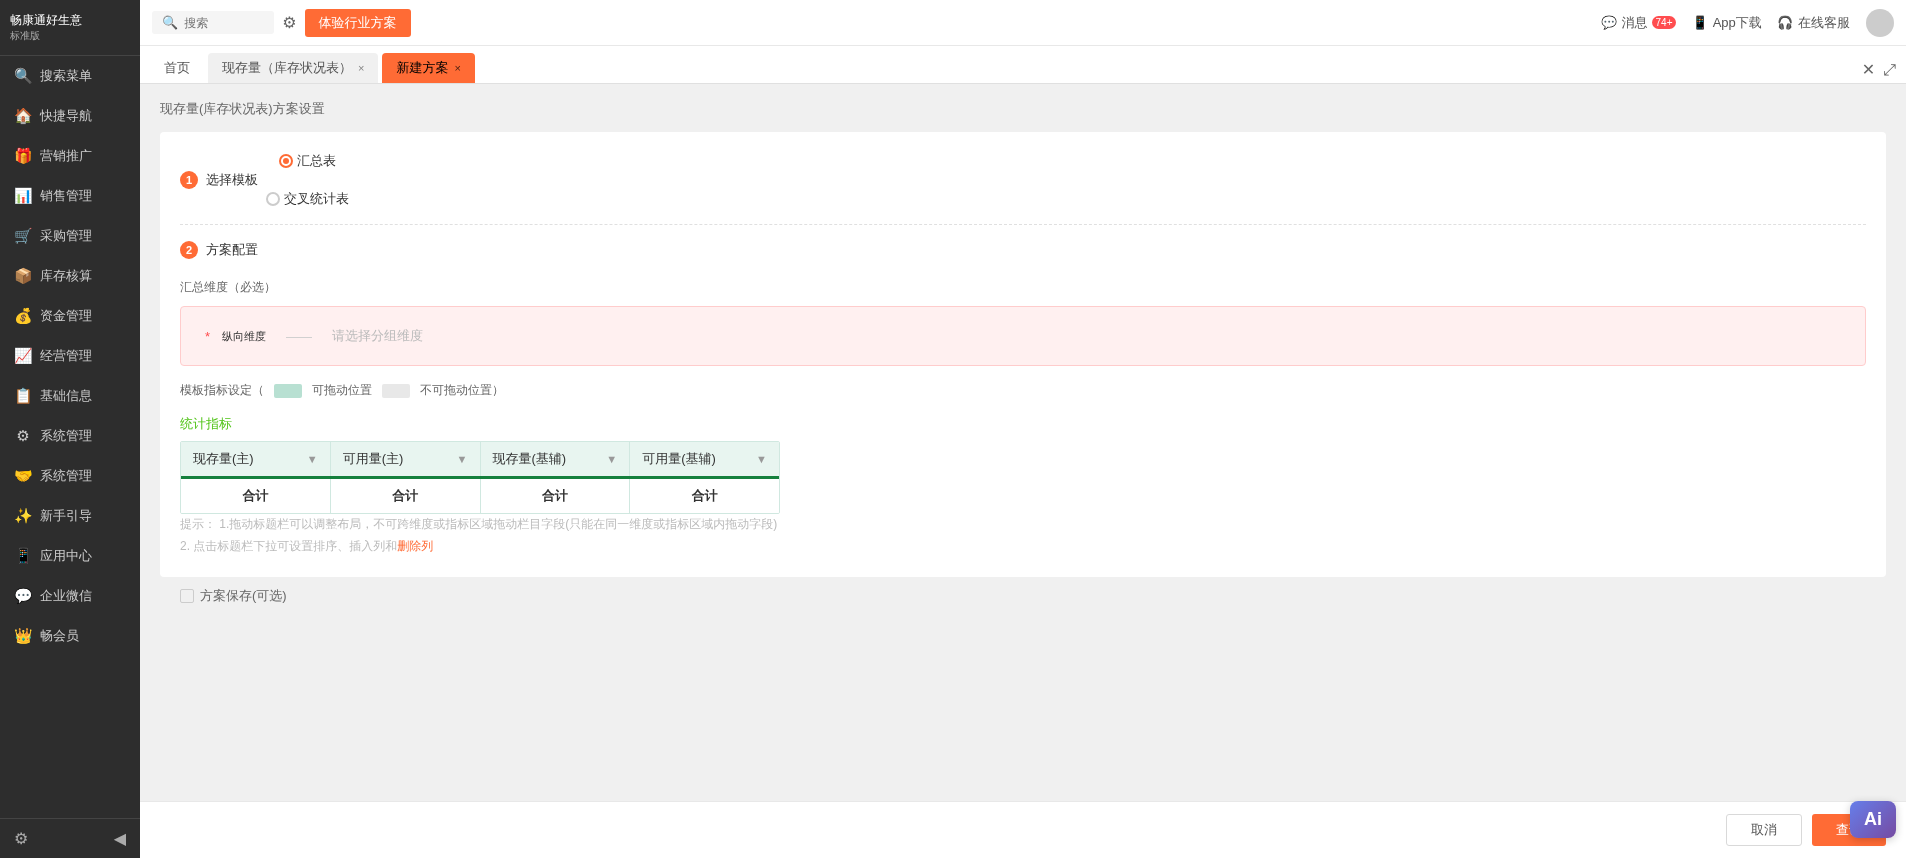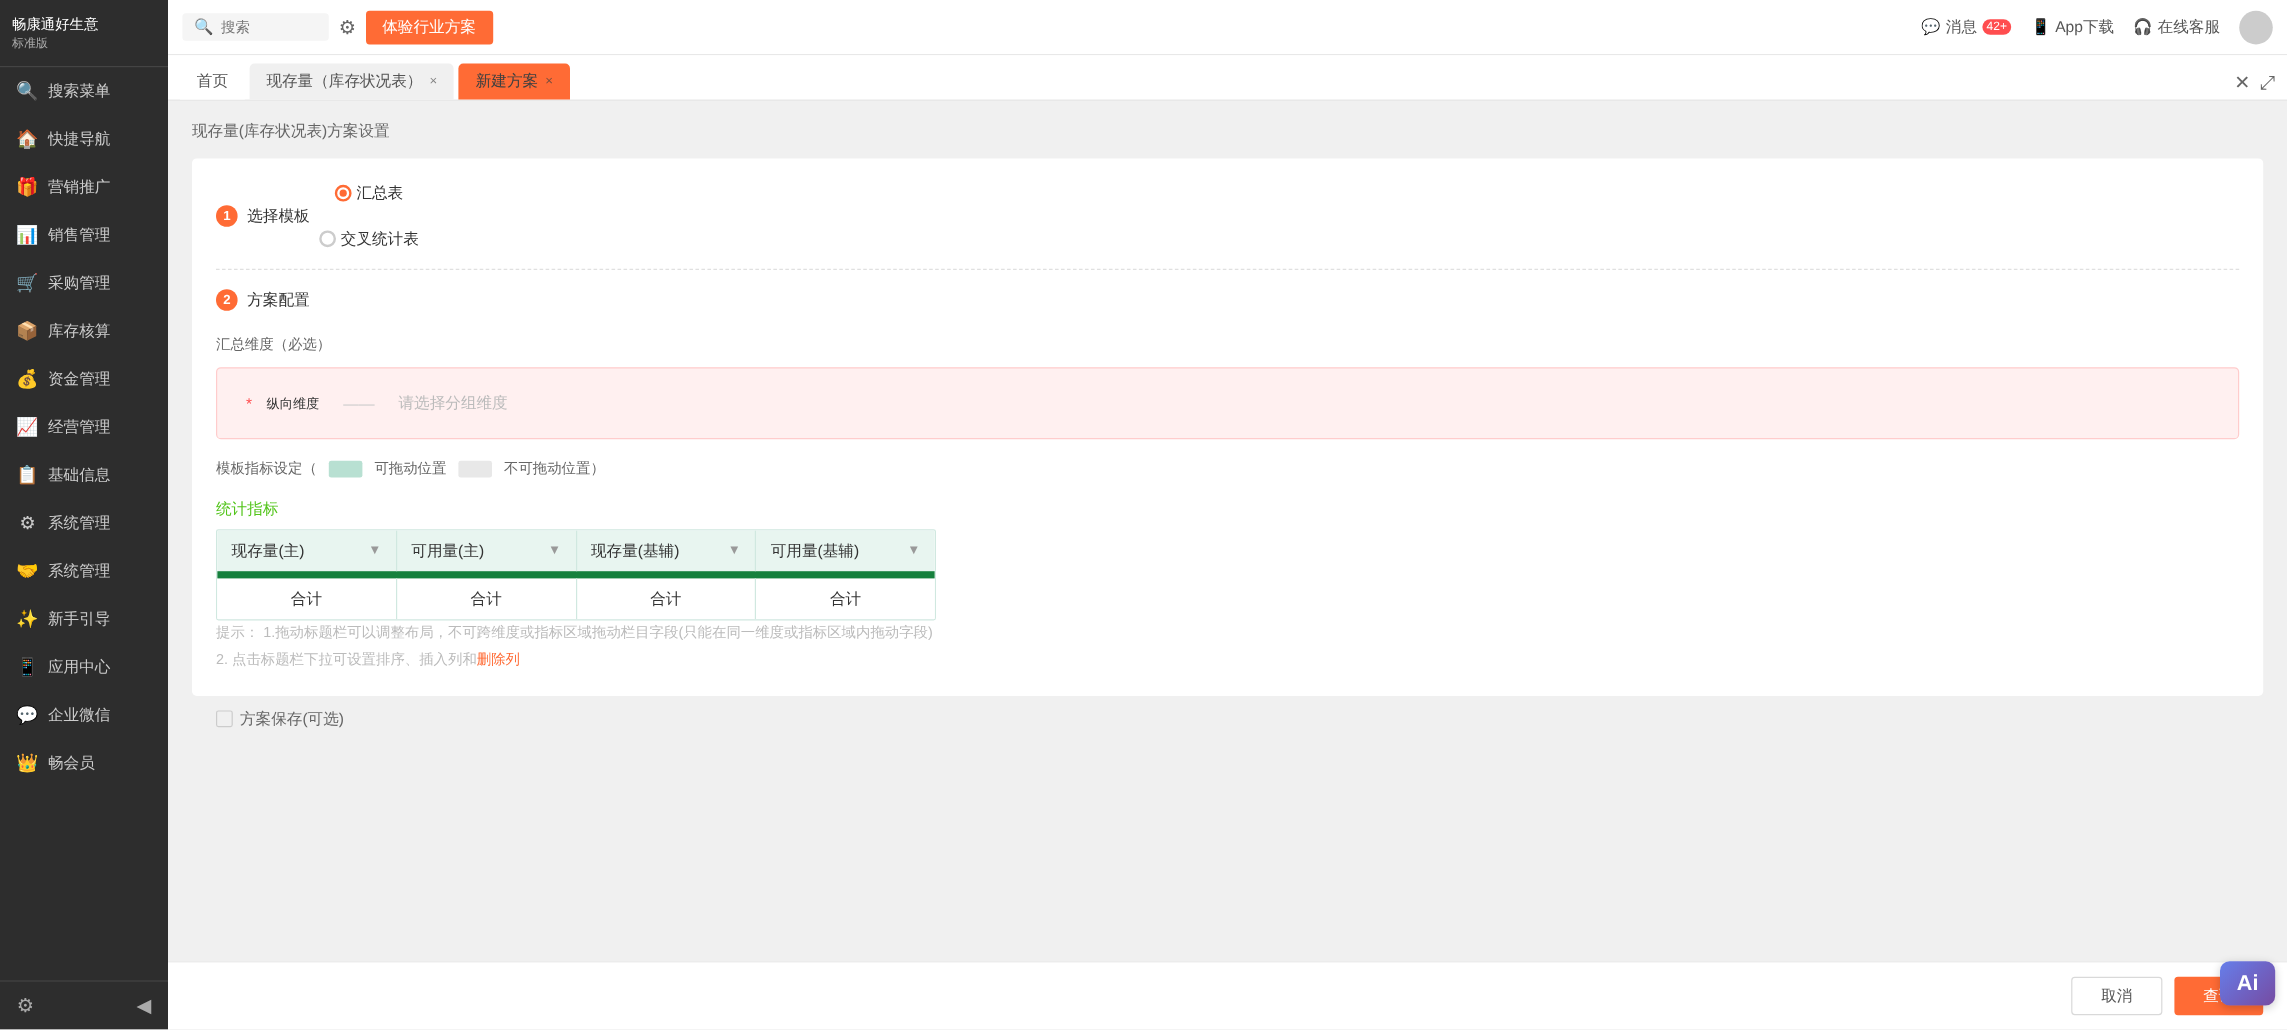--- a/index.html
+++ b/index.html
@@ -154,21 +154,21 @@
       padding: 6px 14px;
       border-radius: 4px 4px 0 0;
       font-size: 13px;
       cursor: pointer;
       color: #555;
       gap: 6px;
       background: #f0f0f0;
     }
     .tab.active {
       background: #ff6b35;
-      color: #404040;
+      color: #000000;
     }
     .tab.home {
       background: #fff;
     }
     .tab-close {
       font-size: 11px;
       cursor: pointer;
       opacity: 0.7;
     }
     .tabbar-actions {
@@ -337,22 +337,23 @@
       align-items: center;
       justify-content: space-between;
       border-right: 1px solid #d0e8e0;
       font-size: 13px;
       color: #333;
     }
     .stats-col:last-child { border-right: none; }
     .stats-col .chevron { color: #999; font-size: 11px; }
     .stats-table-body {
       display: flex;
-      border-top: 6px solid #15803d;
+      border-top: 3px solid #15803d;
       background: #fff;
+      font-weight: bold;
     }
     .stats-body-col {
       flex: 1;
       padding: 8px 12px;
       text-align: center;
       border-right: 1px solid #d0e8e0;
       font-size: 13px;
       color: #333;
     }
     .stats-body-col:last-child { border-right: none; }
@@ -518,21 +519,21 @@
         <span>🔍</span>
         <input type="text" placeholder="搜索" style="">
       </div>
       <span class="topbar-gear">⚙</span>
       <button class="btn-trial">体验行业方案</button>
     </div>
     <div class="topbar-right">
       <div class="topbar-right-item">
         <span>💬</span>
         <span>消息</span>
-        <span class="badge">42+</span>
+        <span class="badge">74+</span>
       </div>
       <div class="topbar-right-item">
         <span>📱</span>
         <span>App下载</span>
       </div>
       <div class="topbar-right-item">
         <span>🎧</span>
         <span>在线客服</span>
       </div>
       <div class="avatar-placeholder"></div>

